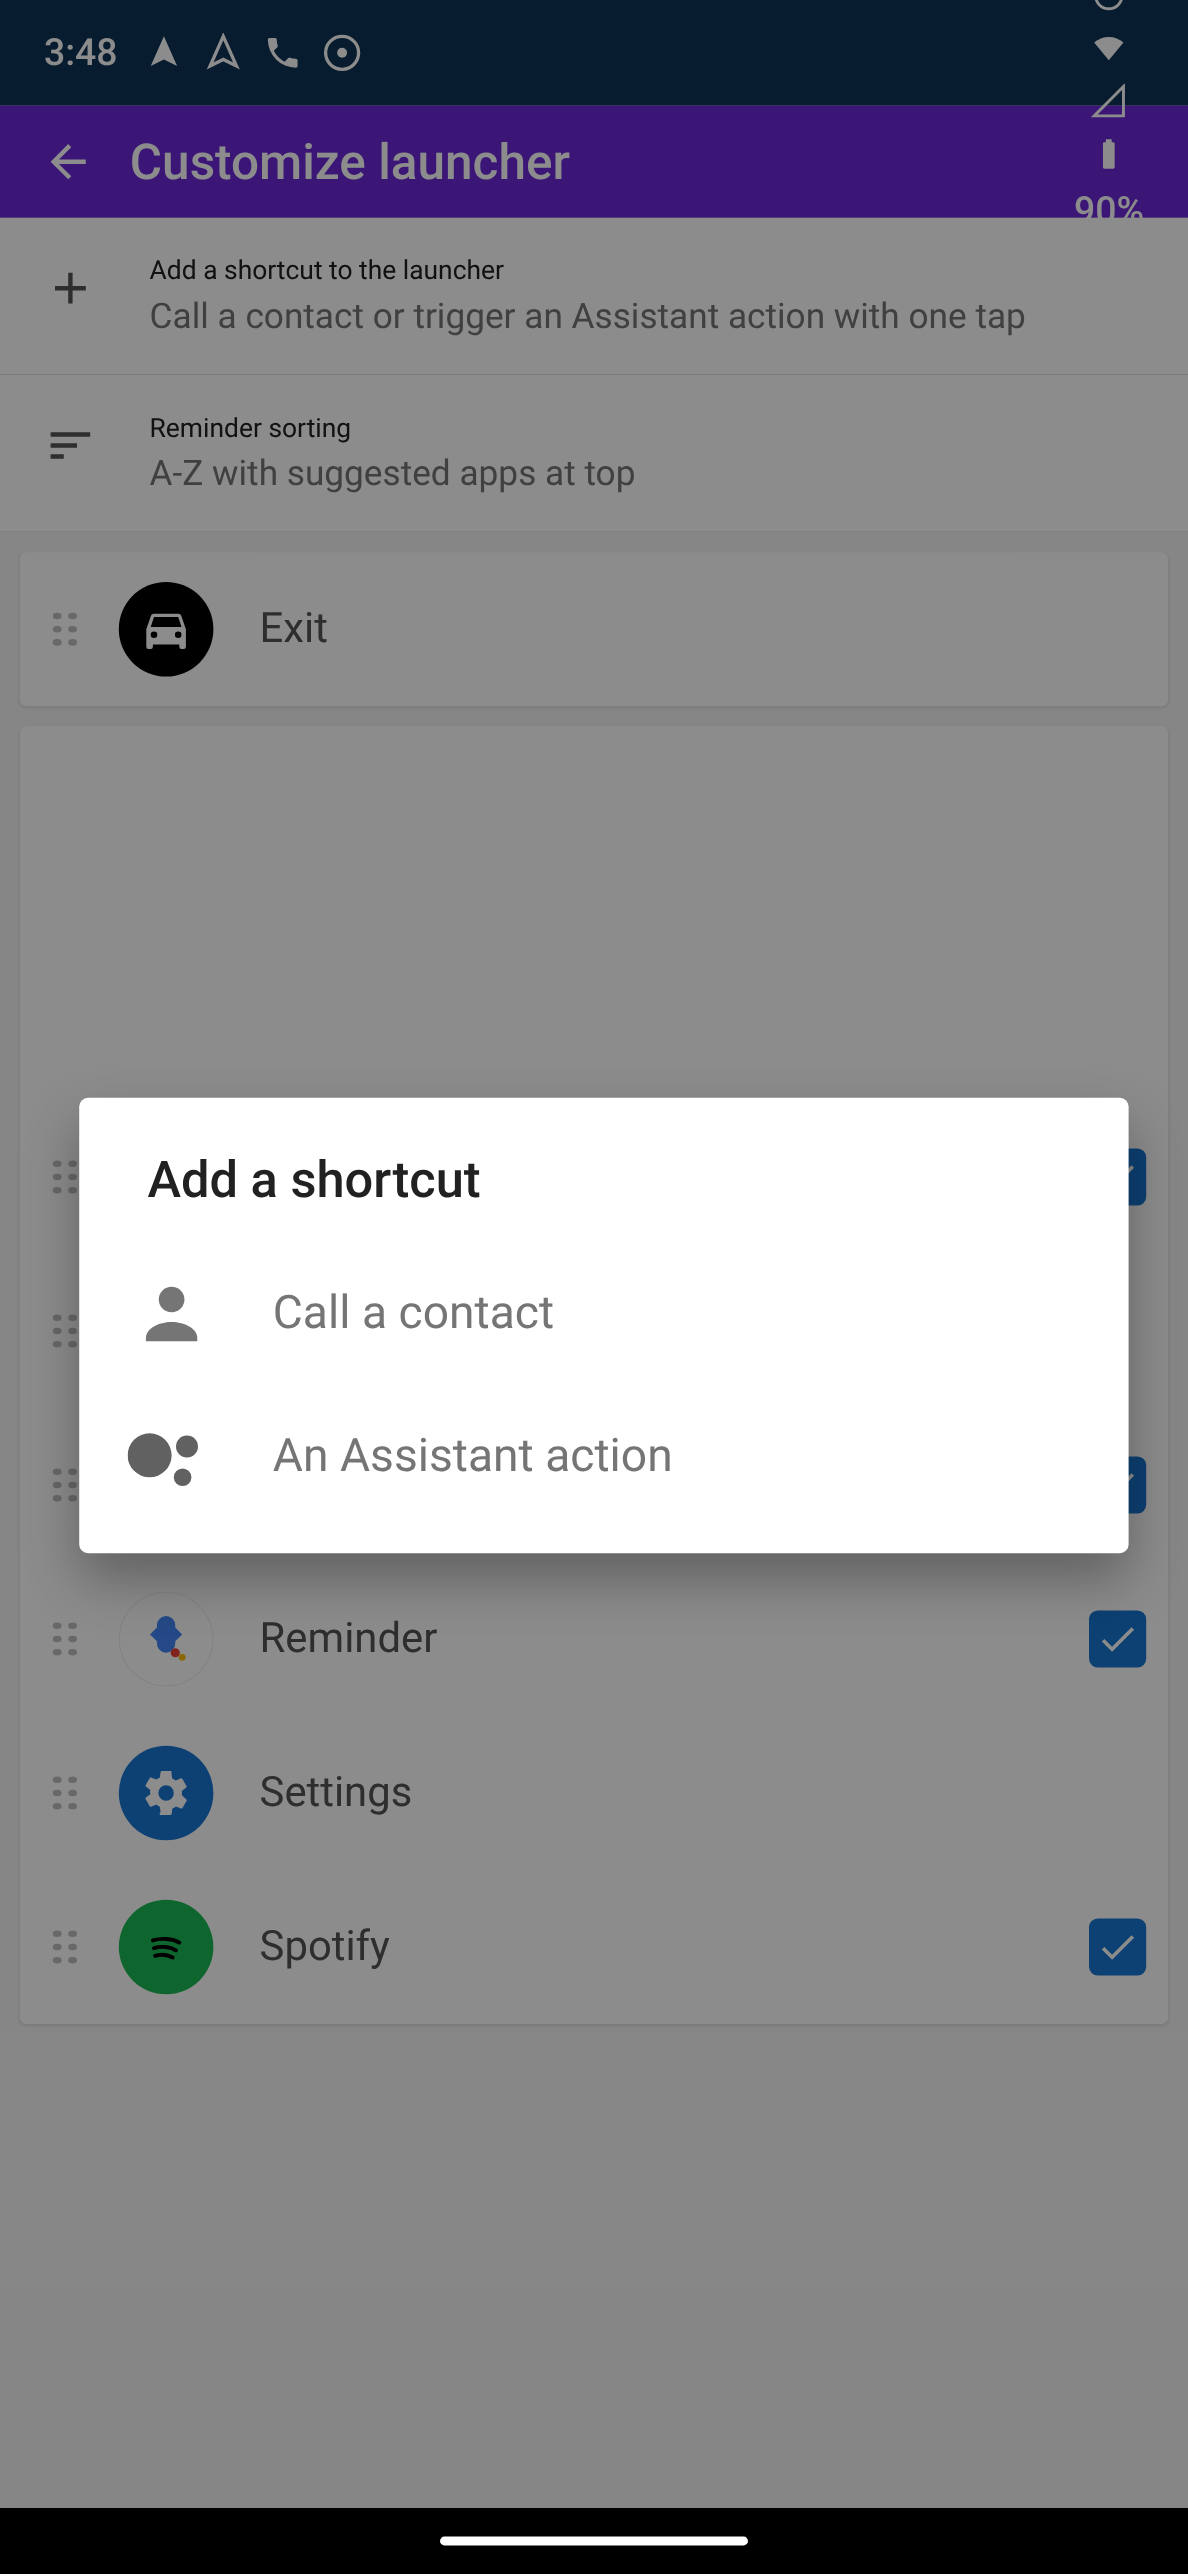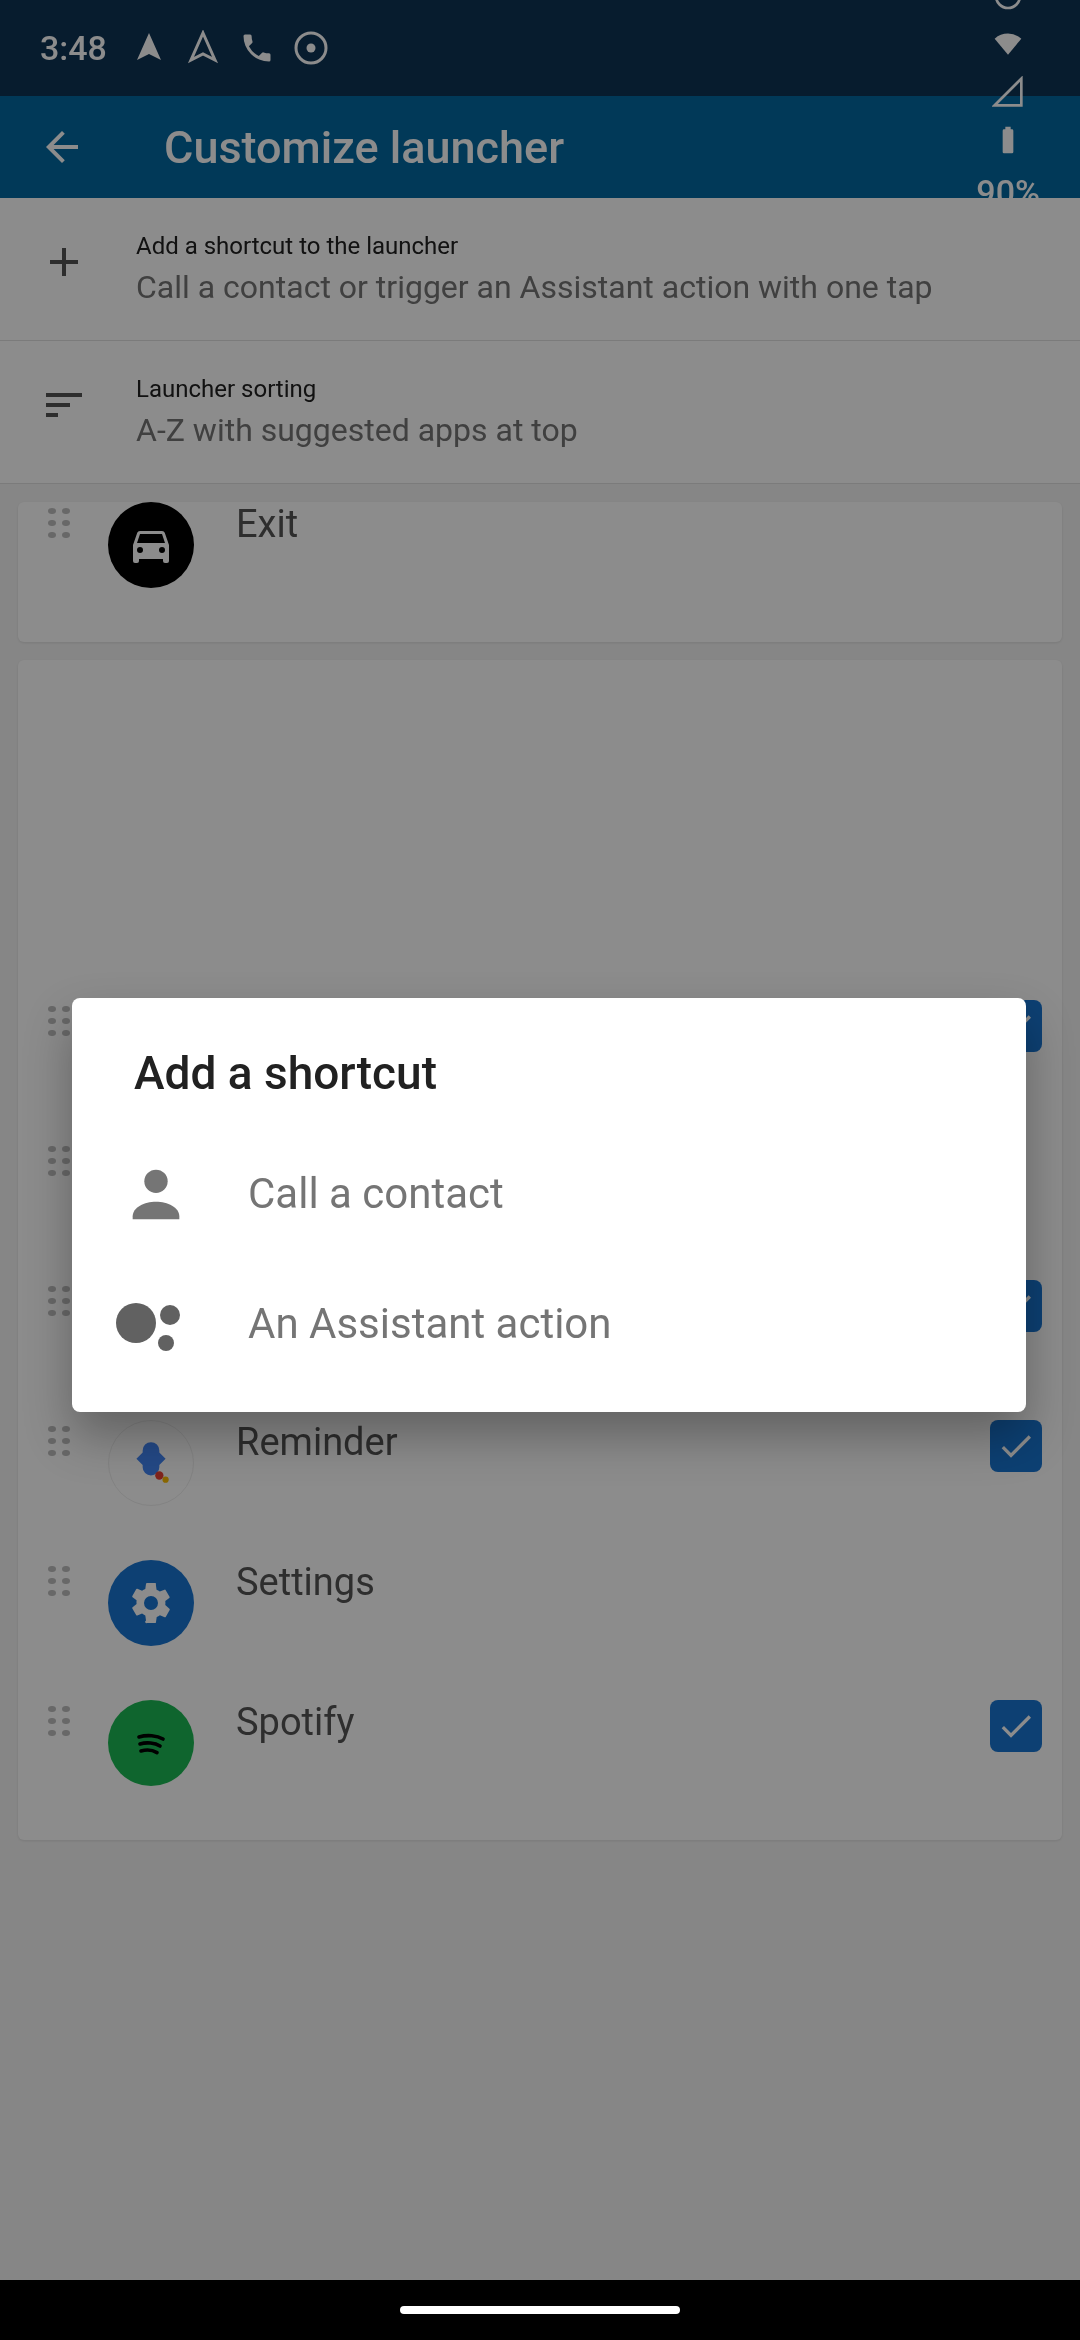--- a/index.html
+++ b/index.html
@@ -5,33 +5,33 @@
     * { margin: 0; padding: 0; box-sizing: border-box; font-family: Roboto, -apple-system, sans-serif; }
     body { width: 1080px; height: 2340px; background: #f5f5f5; position: relative; overflow: hidden; }
 
     .status-bar { height: 96px; background: #0d3355; display: flex; align-items: center; justify-content: space-between; padding: 0 40px; color: #fff; font-size: 34px; font-weight: 500; }
     .status-left { display: flex; align-items: center; gap: 24px; }
     .status-right { display: flex; align-items: center; gap: 16px; flex-direction: column; }
     .status-icons-left { display: flex; gap: 18px; }
     .sb-icon { width: 36px; height: 36px; fill: #fff; }
     .sb-icon-sm { width: 32px; height: 32px; fill: #fff; }
 
-    .app-bar { height: 102px; background: #0369a1; display: flex; align-items: center; padding: 0 38px; gap: 78px; }
+    .app-bar { height: 102px; background: #6d28d9; display: flex; align-items: center; padding: 0 38px; gap: 32px; }
     .back-icon { width: 48px; height: 48px; fill: #fff; }
     .app-title { color: #fff; font-size: 45px; font-weight: 500; }
 
     .settings-item { background: #fff; padding: 34px 40px 34px 40px; display: flex; align-items: flex-start; gap: 48px; border-bottom: 1px solid #e0e0e0; }
     .settings-icon { width: 48px; height: 48px; fill: #555; flex-shrink: 0; margin-top: 6px; }
     .settings-text { flex: 1; }
     .settings-title { font-size: 24px; color: #212121; margin-bottom: 8px; }
     .settings-sub { font-size: 32px; color: #757575; }
 
     .list-area { background: #f5f5f5; padding-top: 18px; }
     .card { background: #fff; margin: 0 18px; border-radius: 6px; box-shadow: 0 1px 3px rgba(0,0,0,.1); }
-    .list-row { display: flex; align-items: flex-start; height: 140px; padding: 0 20px; position: relative; }
+    .list-row { display: flex; align-items: center; height: 140px; padding: 0 20px; position: relative; }
     .drag-handle { width: 42px; height: 42px; flex-shrink: 0; display: grid; grid-template: repeat(3,1fr)/repeat(2,1fr); gap: 6px; padding: 6px 10px; margin-right: 28px; }
     .drag-handle span { background: #bdbdbd; border-radius: 50%; }
     .app-icon { width: 86px; height: 86px; border-radius: 50%; margin-right: 42px; flex-shrink: 0; display: flex; align-items: center; justify-content: center; }
     .app-label { font-size: 38px; color: #555; flex: 1; }
     .check { width: 52px; height: 52px; border-radius: 8px; background: #1976d2; display: flex; align-items: center; justify-content: center; flex-shrink: 0; }
     .check svg { width: 40px; height: 40px; fill: #fff; }
 
     .scrim { position: absolute; inset: 0; background: rgba(0,0,0,.45); }
     .dialog { position: absolute; left: 72px; right: 54px; top: 998px; background: #fff; border-radius: 8px; box-shadow: 0 24px 48px rgba(0,0,0,.3); padding: 48px 0 24px; }
     .dialog-title { font-size: 46px; font-weight: 500; color: #212121; padding: 0 62px 28px; }
@@ -104,21 +104,21 @@
     <div class="settings-title">Add a shortcut to the launcher</div>
     <div class="settings-sub">Call a contact or trigger an Assistant action with one tap</div>
   </div>
 </div>
 
 <div class="settings-item">
   <svg class="settings-icon" viewBox="0 0 24 24">
       <path d="M3 18h6v-2H3zM3 6v2h18V6zm0 7h12v-2H3z"></path>
     </svg>
   <div class="settings-text">
-    <div class="settings-title">Launcher sorting</div>
+    <div class="settings-title">Reminder sorting</div>
     <div class="settings-sub">A-Z with suggested apps at top</div>
   </div>
 </div>
 
 <div class="list-area">
 
   <div class="card" style="margin-bottom:18px">
     <div class="list-row">
       <div class="drag-handle">
           <span></span>

